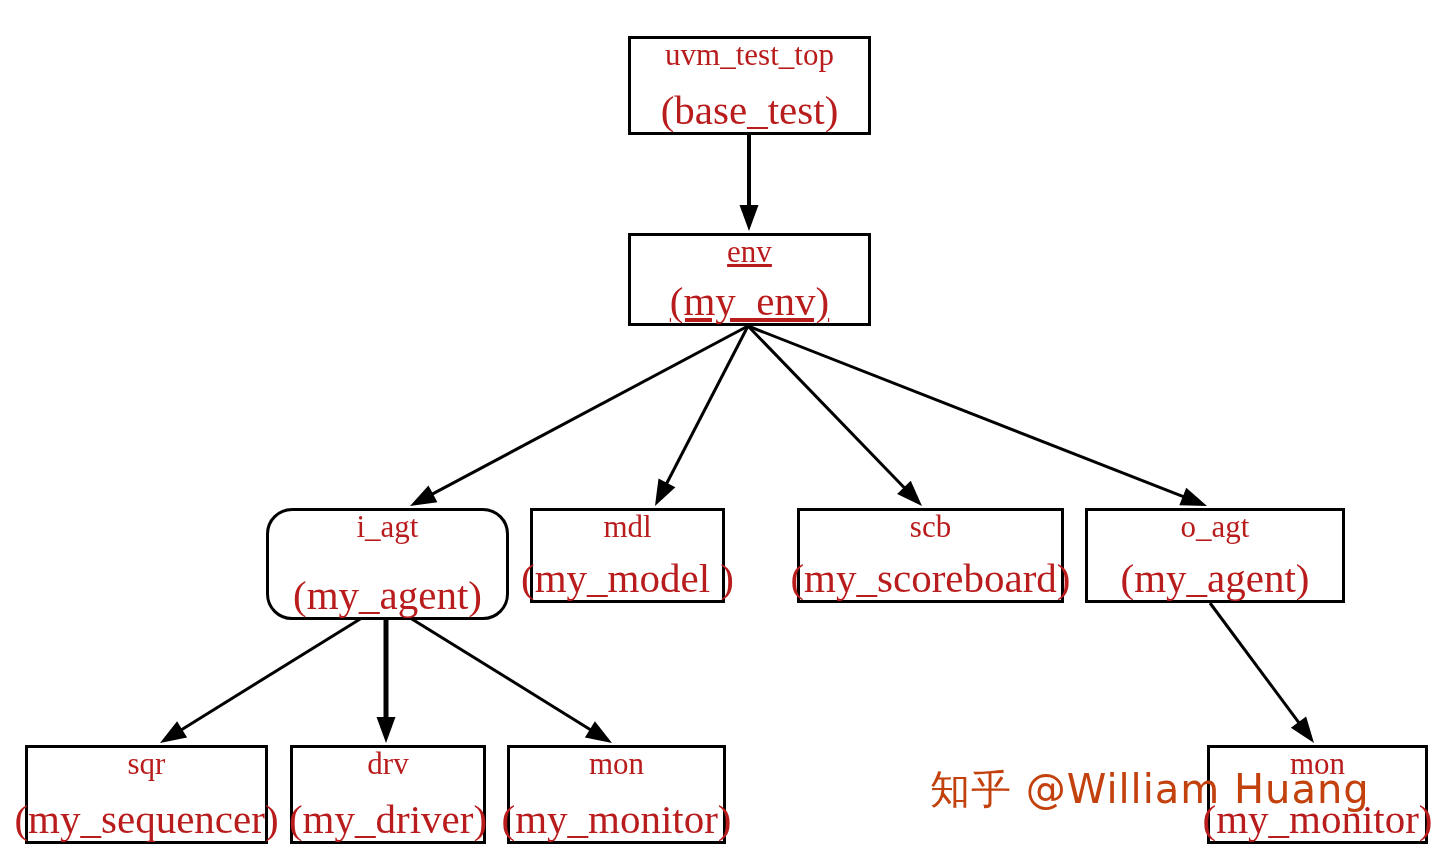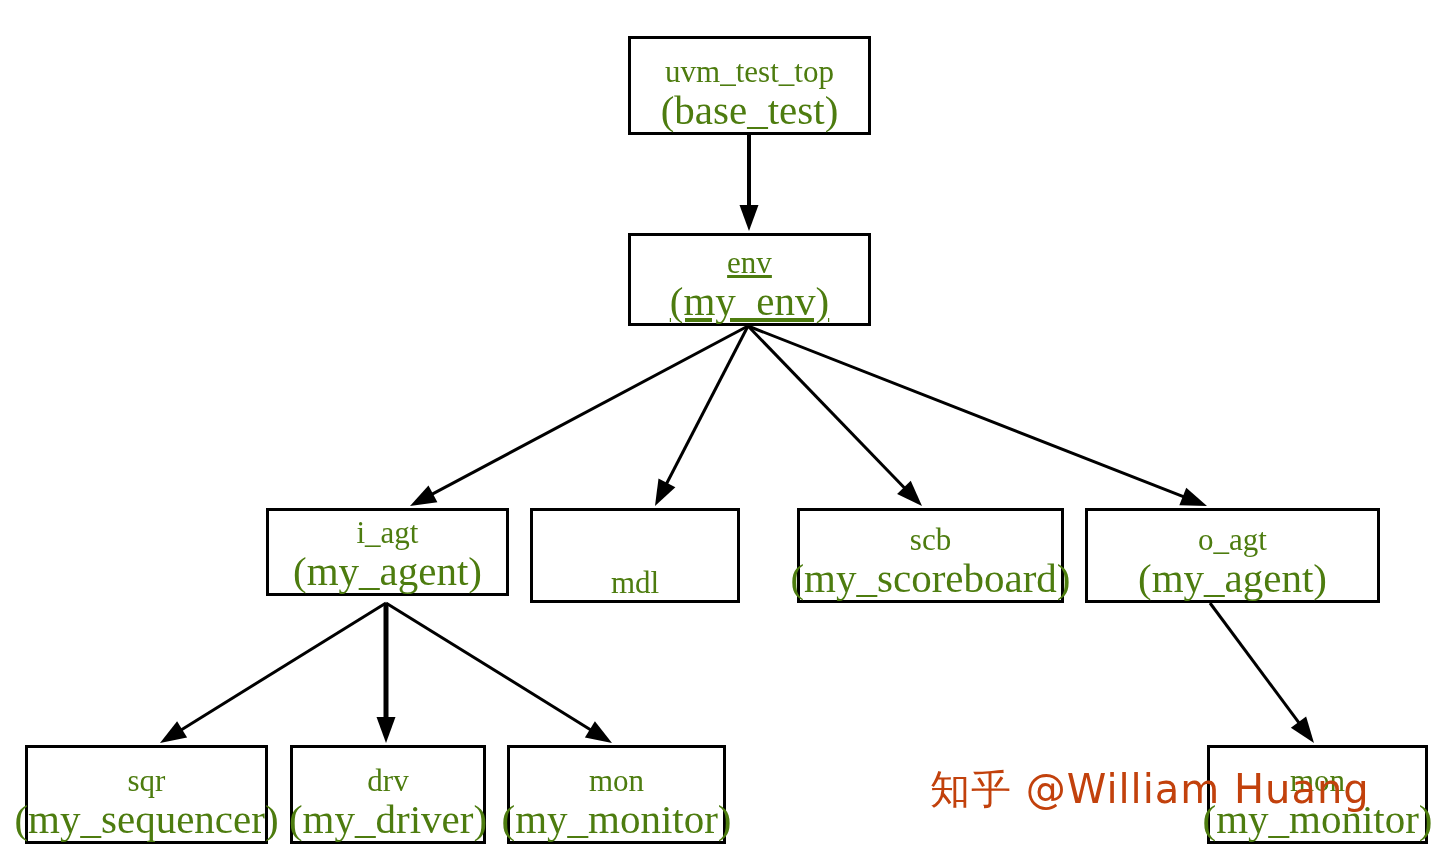--- a/index.html
+++ b/index.html
@@ -28,23 +28,23 @@
     pointer-events: none;
   }
   .node {
     position: absolute;
     box-sizing: border-box;
     border: 3px solid #000000;
     background: #ffffff;
     display: flex;
     flex-direction: column;
     align-items: center;
-    justify-content: flex-end;
+    justify-content: space-between;
     line-height: 1.06;
-    color: #4d7c0f;
+    color: #b91c1c;
     z-index: 2;
   }
   .node .n-name {
     display: block;
     white-space: pre;
     font-size: 31px;
   }
   .node .n-type {
     display: block;
     white-space: pre;
@@ -93,35 +93,36 @@
   <div class="node" style="left: 628px; top: 36px; width: 243px; height: 99px;">
     <span class="n-name">uvm_test_top</span>
     <span class="n-type">(base_test)</span>
   </div>
 
   <div class="node" style="left: 628px; top: 233px; width: 243px; height: 93px; text-decoration: underline;">
     <span class="n-name">env</span>
     <span class="n-type">(my_env)</span>
   </div>
 
-  <div class="node" style="left: 266px; top: 508px; width: 243px; height: 88px;">
+  <div class="node" style="left: 266px; top: 508px; width: 243px; height: 112px; border-radius: 26px;">
     <span class="n-name">i_agt</span>
     <span class="n-type">(my_agent)</span>
   </div>
 
-  <div class="node" style="left: 530px; top: 508px; width: 210px; height: 95px;">
+  <div class="node" style="left: 530px; top: 508px; width: 195px; height: 95px;">
     <span class="n-name">mdl</span>
+    <span class="n-type">(my_model )</span>
   </div>
 
   <div class="node" style="left: 797px; top: 508px; width: 267px; height: 95px; font-family: Liberation Serif, serif;">
     <span class="n-name">scb</span>
     <span class="n-type">(my_scoreboard)</span>
   </div>
 
-  <div class="node" style="left: 1085px; top: 508px; width: 295px; height: 95px;">
+  <div class="node" style="left: 1085px; top: 508px; width: 260px; height: 95px;">
     <span class="n-name">o_agt</span>
     <span class="n-type">(my_agent)</span>
   </div>
 
   <div class="node" style="left: 25px; top: 745px; width: 243px; height: 99px;">
     <span class="n-name">sqr</span>
     <span class="n-type">(my_sequencer)</span>
   </div>
 
   <div class="node" style="left: 290px; top: 745px; width: 196px; height: 99px;">

